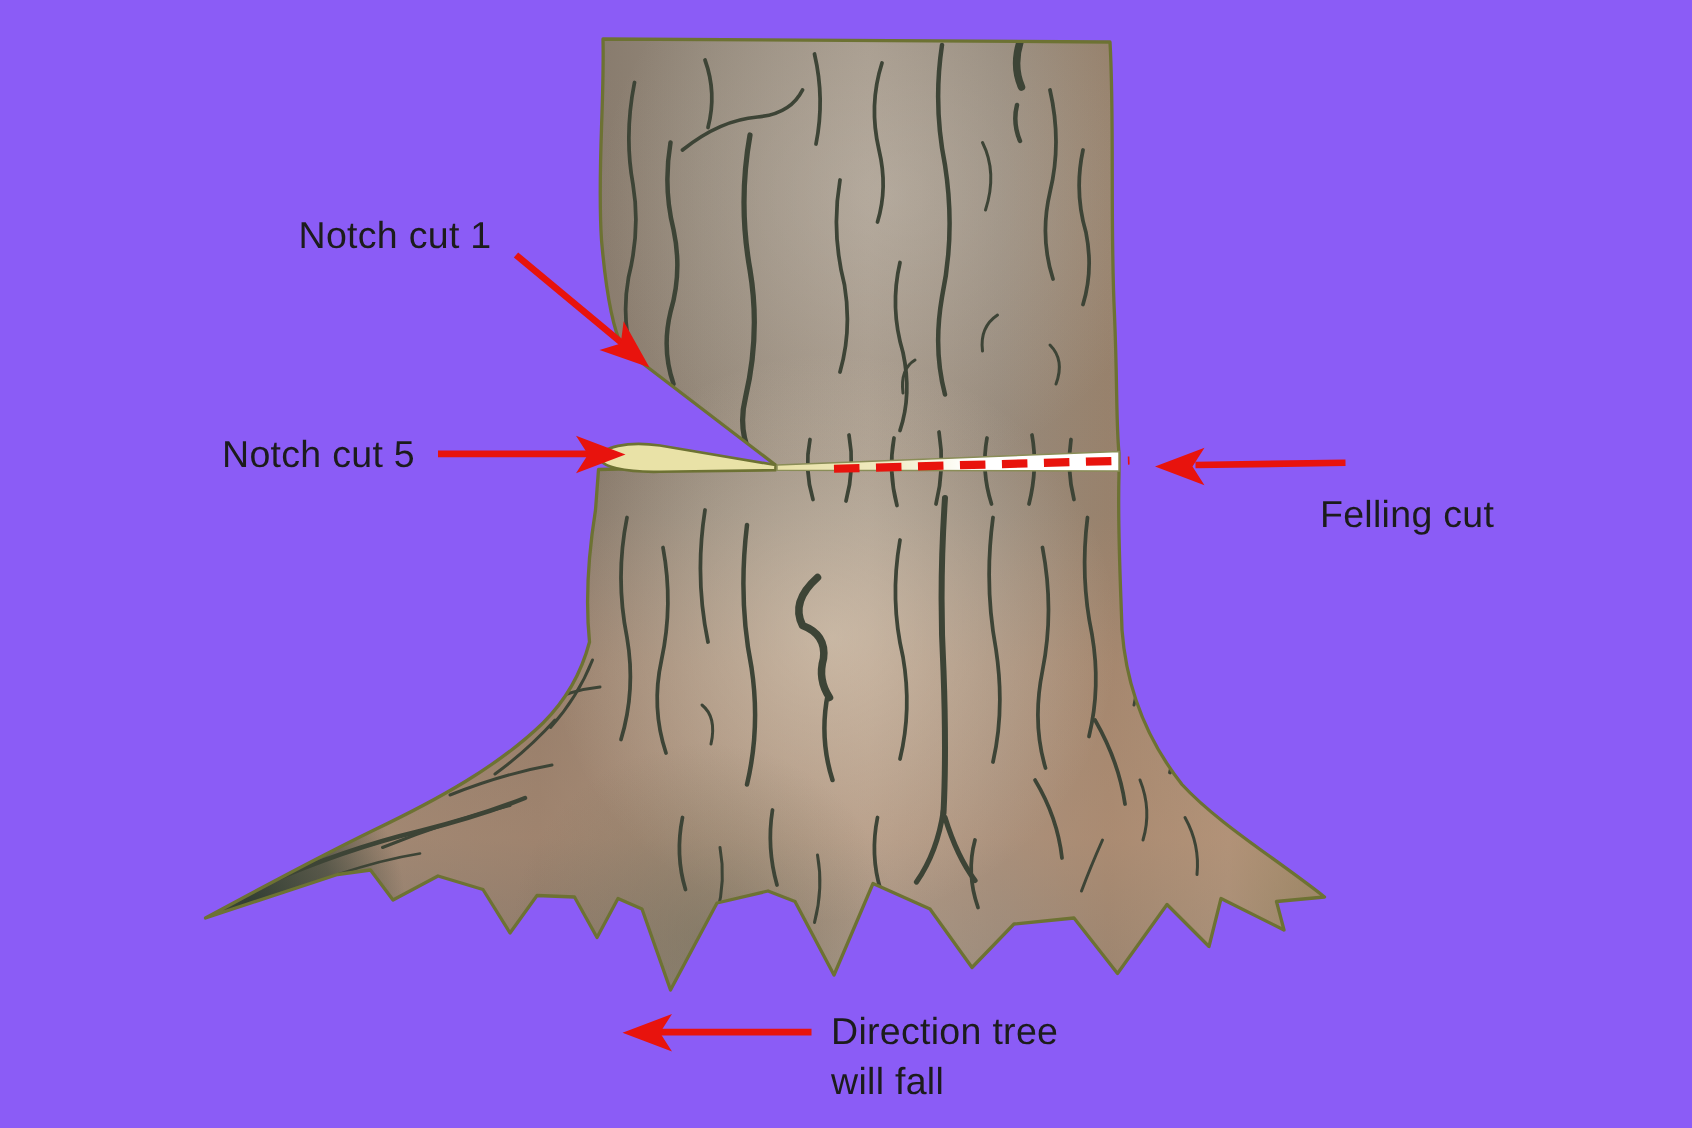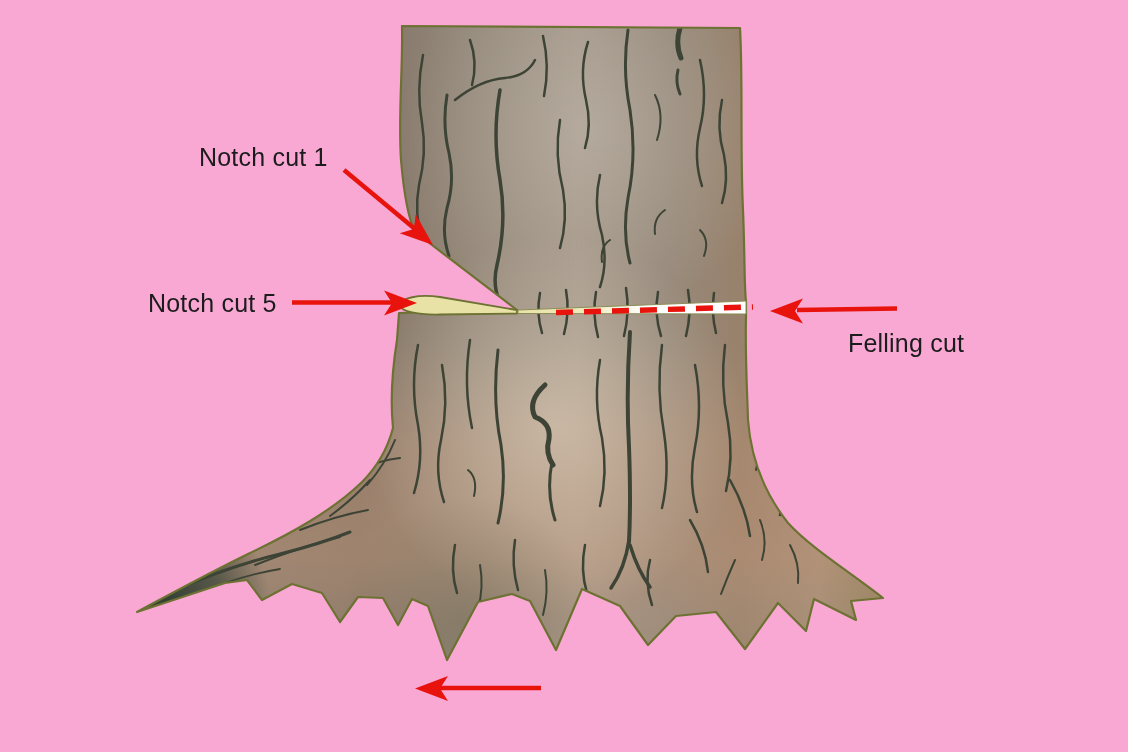--- a/index.html
+++ b/index.html
@@ -1,35 +1,35 @@
 <!DOCTYPE html>
 <html><head>
 <meta charset="utf-8">
 <style>
   html, body { margin: 0; padding: 0; background: #ffffff; }
   #stage {
     position: relative;
     width: 1128px;
     height: 752px;
-    background: #f9a8d4;
+    background: #8b5cf6;
     overflow: hidden;
     font-family: "Liberation Sans", sans-serif;
   }
   #art { position: absolute; left: 0; top: 0; }
   .label {
     position: absolute;
     color: #1c1c1c;
     font-size: 25px;
     line-height: 33px;
     white-space: pre-line;
     letter-spacing: 0.2px;
   }
   #label-notch-1 { left: 199px; top: 141px; }
   #label-notch-2 { left: 148px; top: 287px; }
-  #label-felling { left: 848px; top: 327px; }
+  #label-felling { left: 880px; top: 327px; }
   #label-direction { left: 554px; top: 672px; }
 </style>
 </head>
 <body>
 
 <div id="stage">
 
   <svg id="art" width="1128" height="752" viewBox="0 0 1128 752" xmlns="http://www.w3.org/2000/svg">
     <defs>
       <linearGradient id="trunkGrad" gradientUnits="userSpaceOnUse" x1="140" y1="0" x2="870" y2="0">
@@ -190,13 +190,15 @@
       <g>
         <path d="M438,688 L541,688" stroke="currentColor" stroke-width="4.5" fill="none"></path>
         <use href="#arrowHead" xlink:href="#arrowHead" fill="currentColor" transform="translate(415,688.5)"></use>
       </g>
     </g>
   </svg>
 
   <div class="label" id="label-notch-1">Notch cut 1</div>
   <div class="label" id="label-notch-2">Notch cut 5</div>
   <div class="label" id="label-felling">Felling cut</div>
+  <div class="label" id="label-direction">Direction tree
+will fall</div>
 </div>
 
 </body></html>

